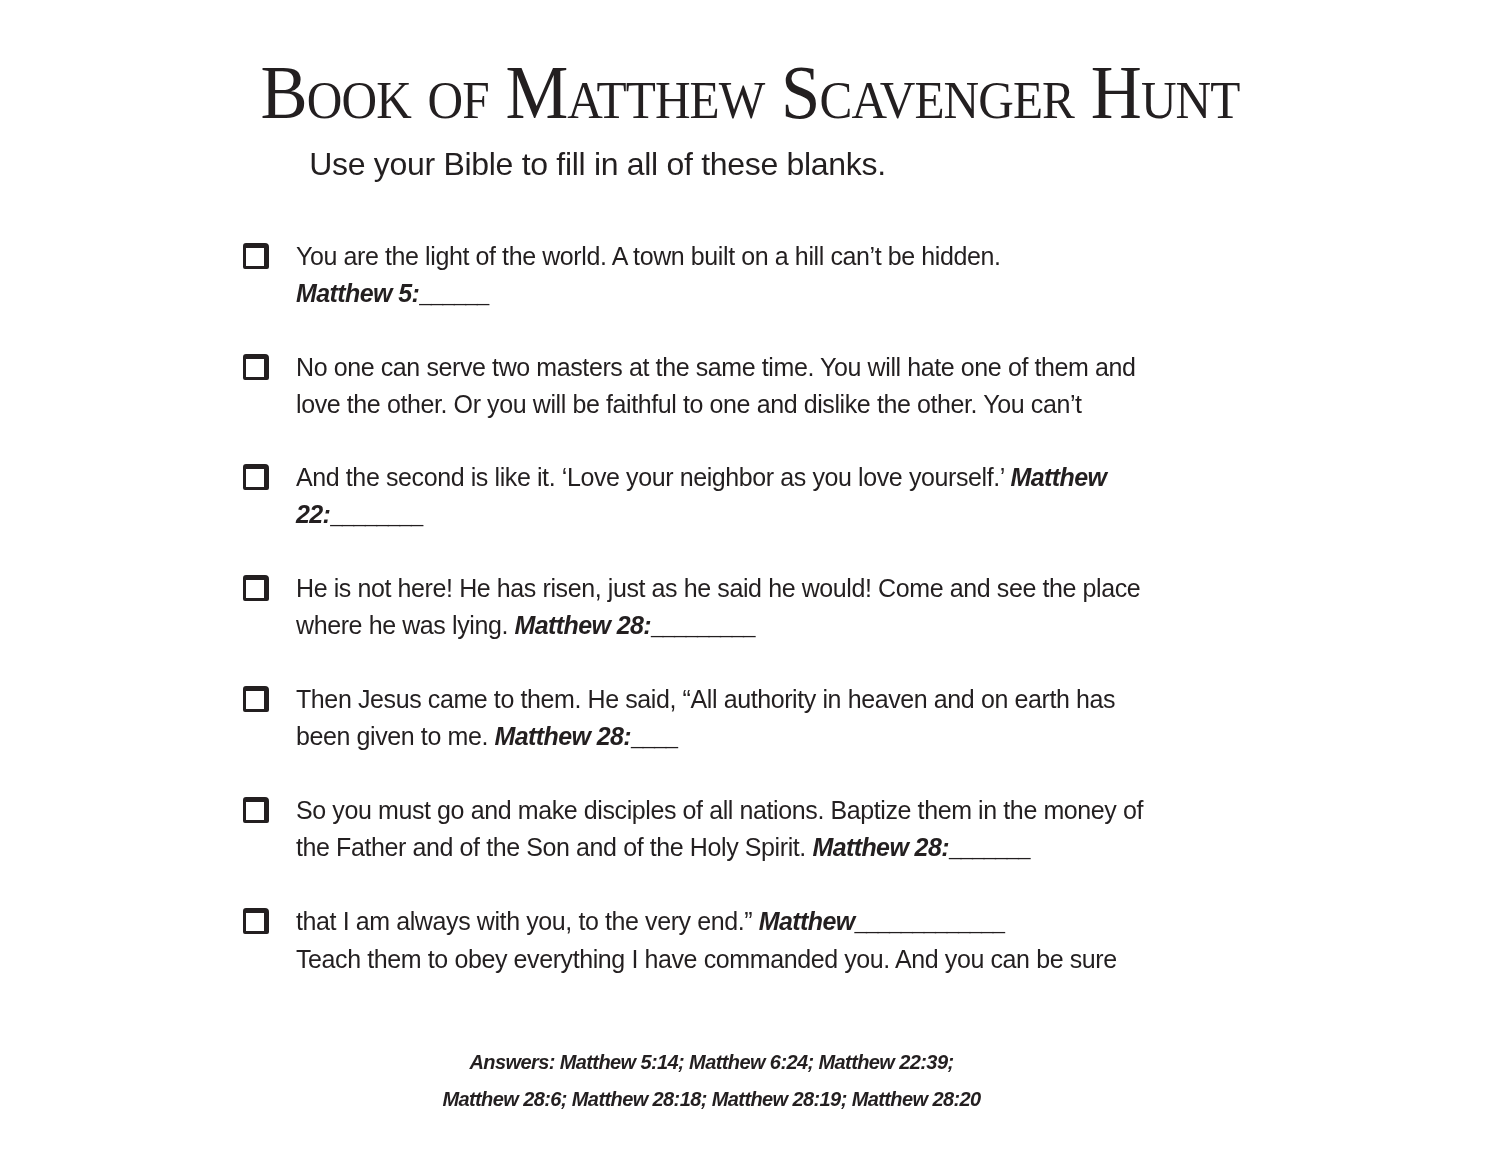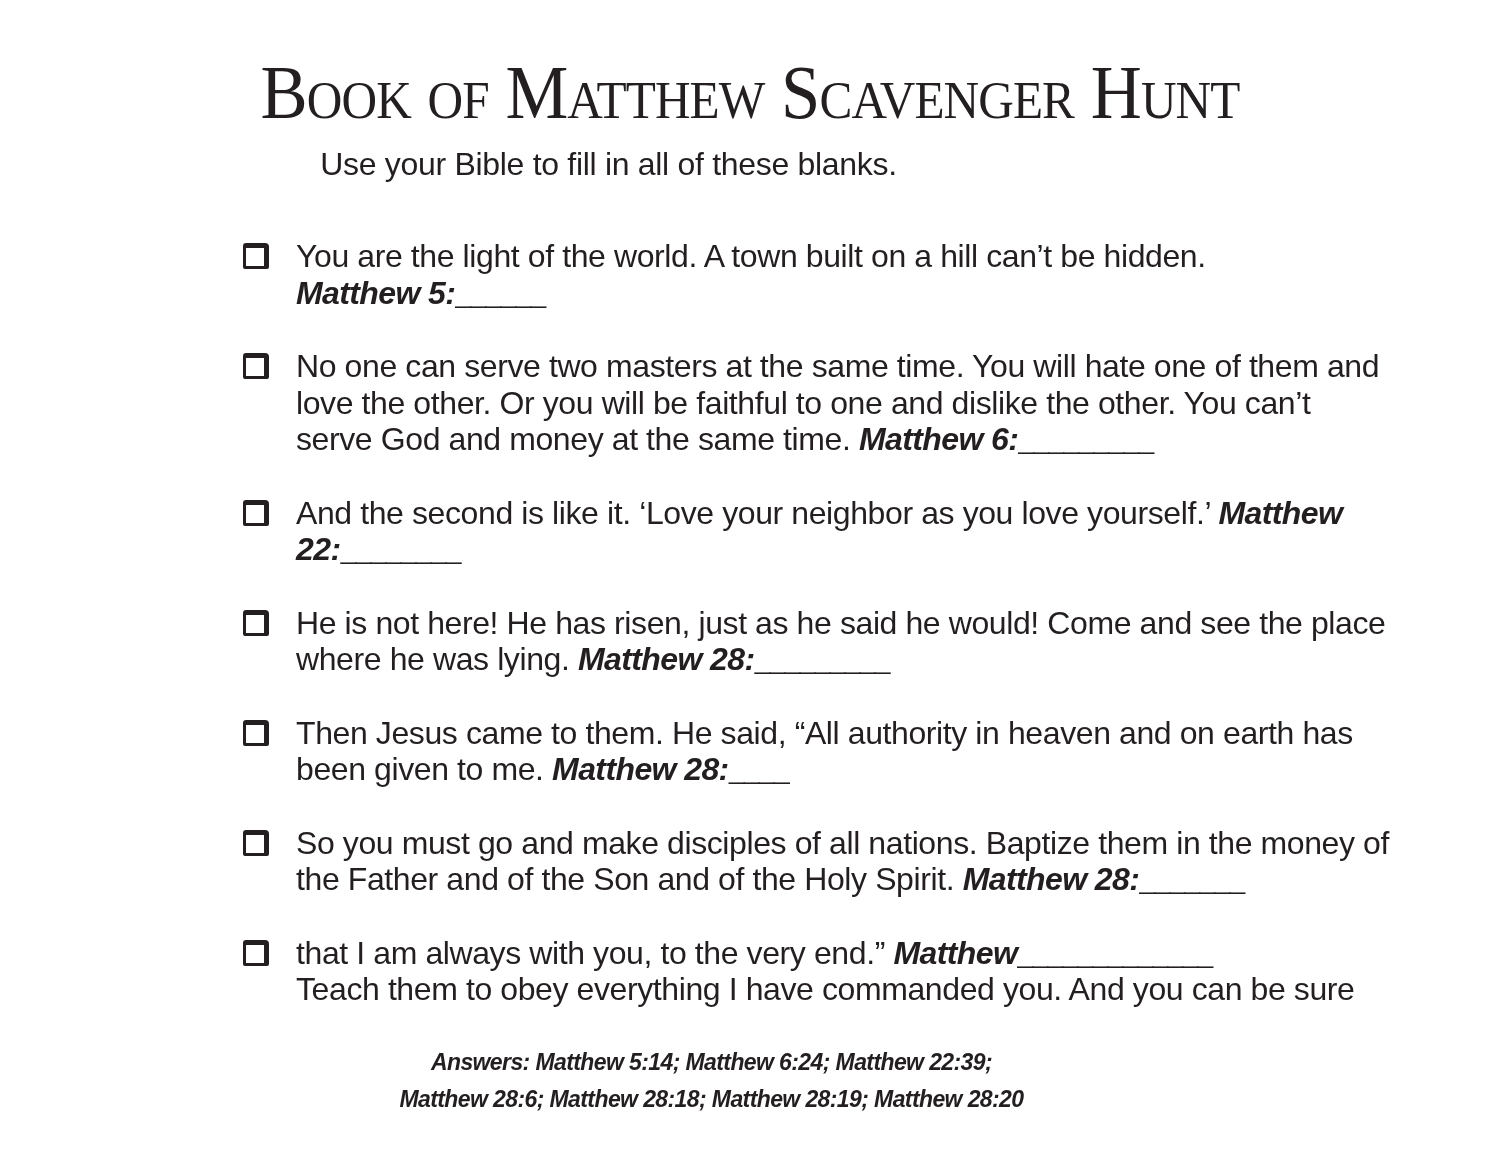--- a/index.html
+++ b/index.html
@@ -25,21 +25,21 @@
       font-variant: small-caps;
       font-size: 76px;
       line-height: 84px;
       letter-spacing: -1px;
       color: #231f20;
       white-space: nowrap;
       transform: scaleX(0.93);
     }
     .subtitle {
       position: absolute;
-      left: 15px;
+      left: 4px;
       top: 142px;
       width: 1187px;
       text-align: center;
       font-size: 32px;
       line-height: 44px;
       color: #231f20;
       letter-spacing: -0.3px;
     }
     .items {
       position: absolute;
@@ -61,21 +61,21 @@
       border: 3px solid #231f20;
       border-top-width: 5px;
       border-right-width: 5px;
       border-radius: 3px 4px 2px 2px;
       background: #ffffff;
       box-sizing: border-box;
       cursor: pointer;
     }
     .line {
       display: block;
-      font-size: 32px;
+      font-size: 25px;
       line-height: 36.5px;
       white-space: nowrap;
       letter-spacing: -0.4px;
     }
     .ref {
       font-weight: bold;
       font-style: italic;
       letter-spacing: -0.6px;
     }
     .blank {
@@ -83,21 +83,21 @@
       font-family: Liberation Serif, serif;
     }
     .answers {
       position: absolute;
       left: 0;
       top: 1044px;
       width: 1423px;
       text-align: center;
       font-weight: bold;
       font-style: italic;
-      font-size: 23px;
+      font-size: 20px;
       line-height: 37px;
       letter-spacing: -0.6px;
     }
     .answers span { display: block; }
   </style>
 </head>
 <body>
 
 <div class="title">Book of Matthew Scavenger Hunt</div>
 <div class="subtitle">Use your Bible to fill in all of these blanks.</div>
@@ -107,21 +107,20 @@
   <div class="item">
     <div class="checkbox"></div>
     <span class="line"><span>You are the light of the world. A town built on a hill can’t be hidden.</span></span>
     <span class="line"><span></span><span class="ref">Matthew 5:</span><span class="blank">______</span></span>
   </div>
 
   <div class="item">
     <div class="checkbox"></div>
     <span class="line"><span>No one can serve two masters at the same time. You will hate one of them and</span></span>
     <span class="line"><span>love the other. Or you will be faithful to one and dislike the other. You can’t</span></span>
-    <span class="line"><span>serve God and money at the same time. </span><span class="ref">Matthew 6:</span><span class="blank">_________</span></span>
   </div>
 
   <div class="item">
     <div class="checkbox"></div>
     <span class="line"><span>And the second is like it. ‘Love your neighbor as you love yourself.’ </span><span class="ref">Matthew</span></span>
     <span class="line"><span class="ref">22:</span><span class="blank">________</span></span>
   </div>
 
   <div class="item">
     <div class="checkbox"></div>

